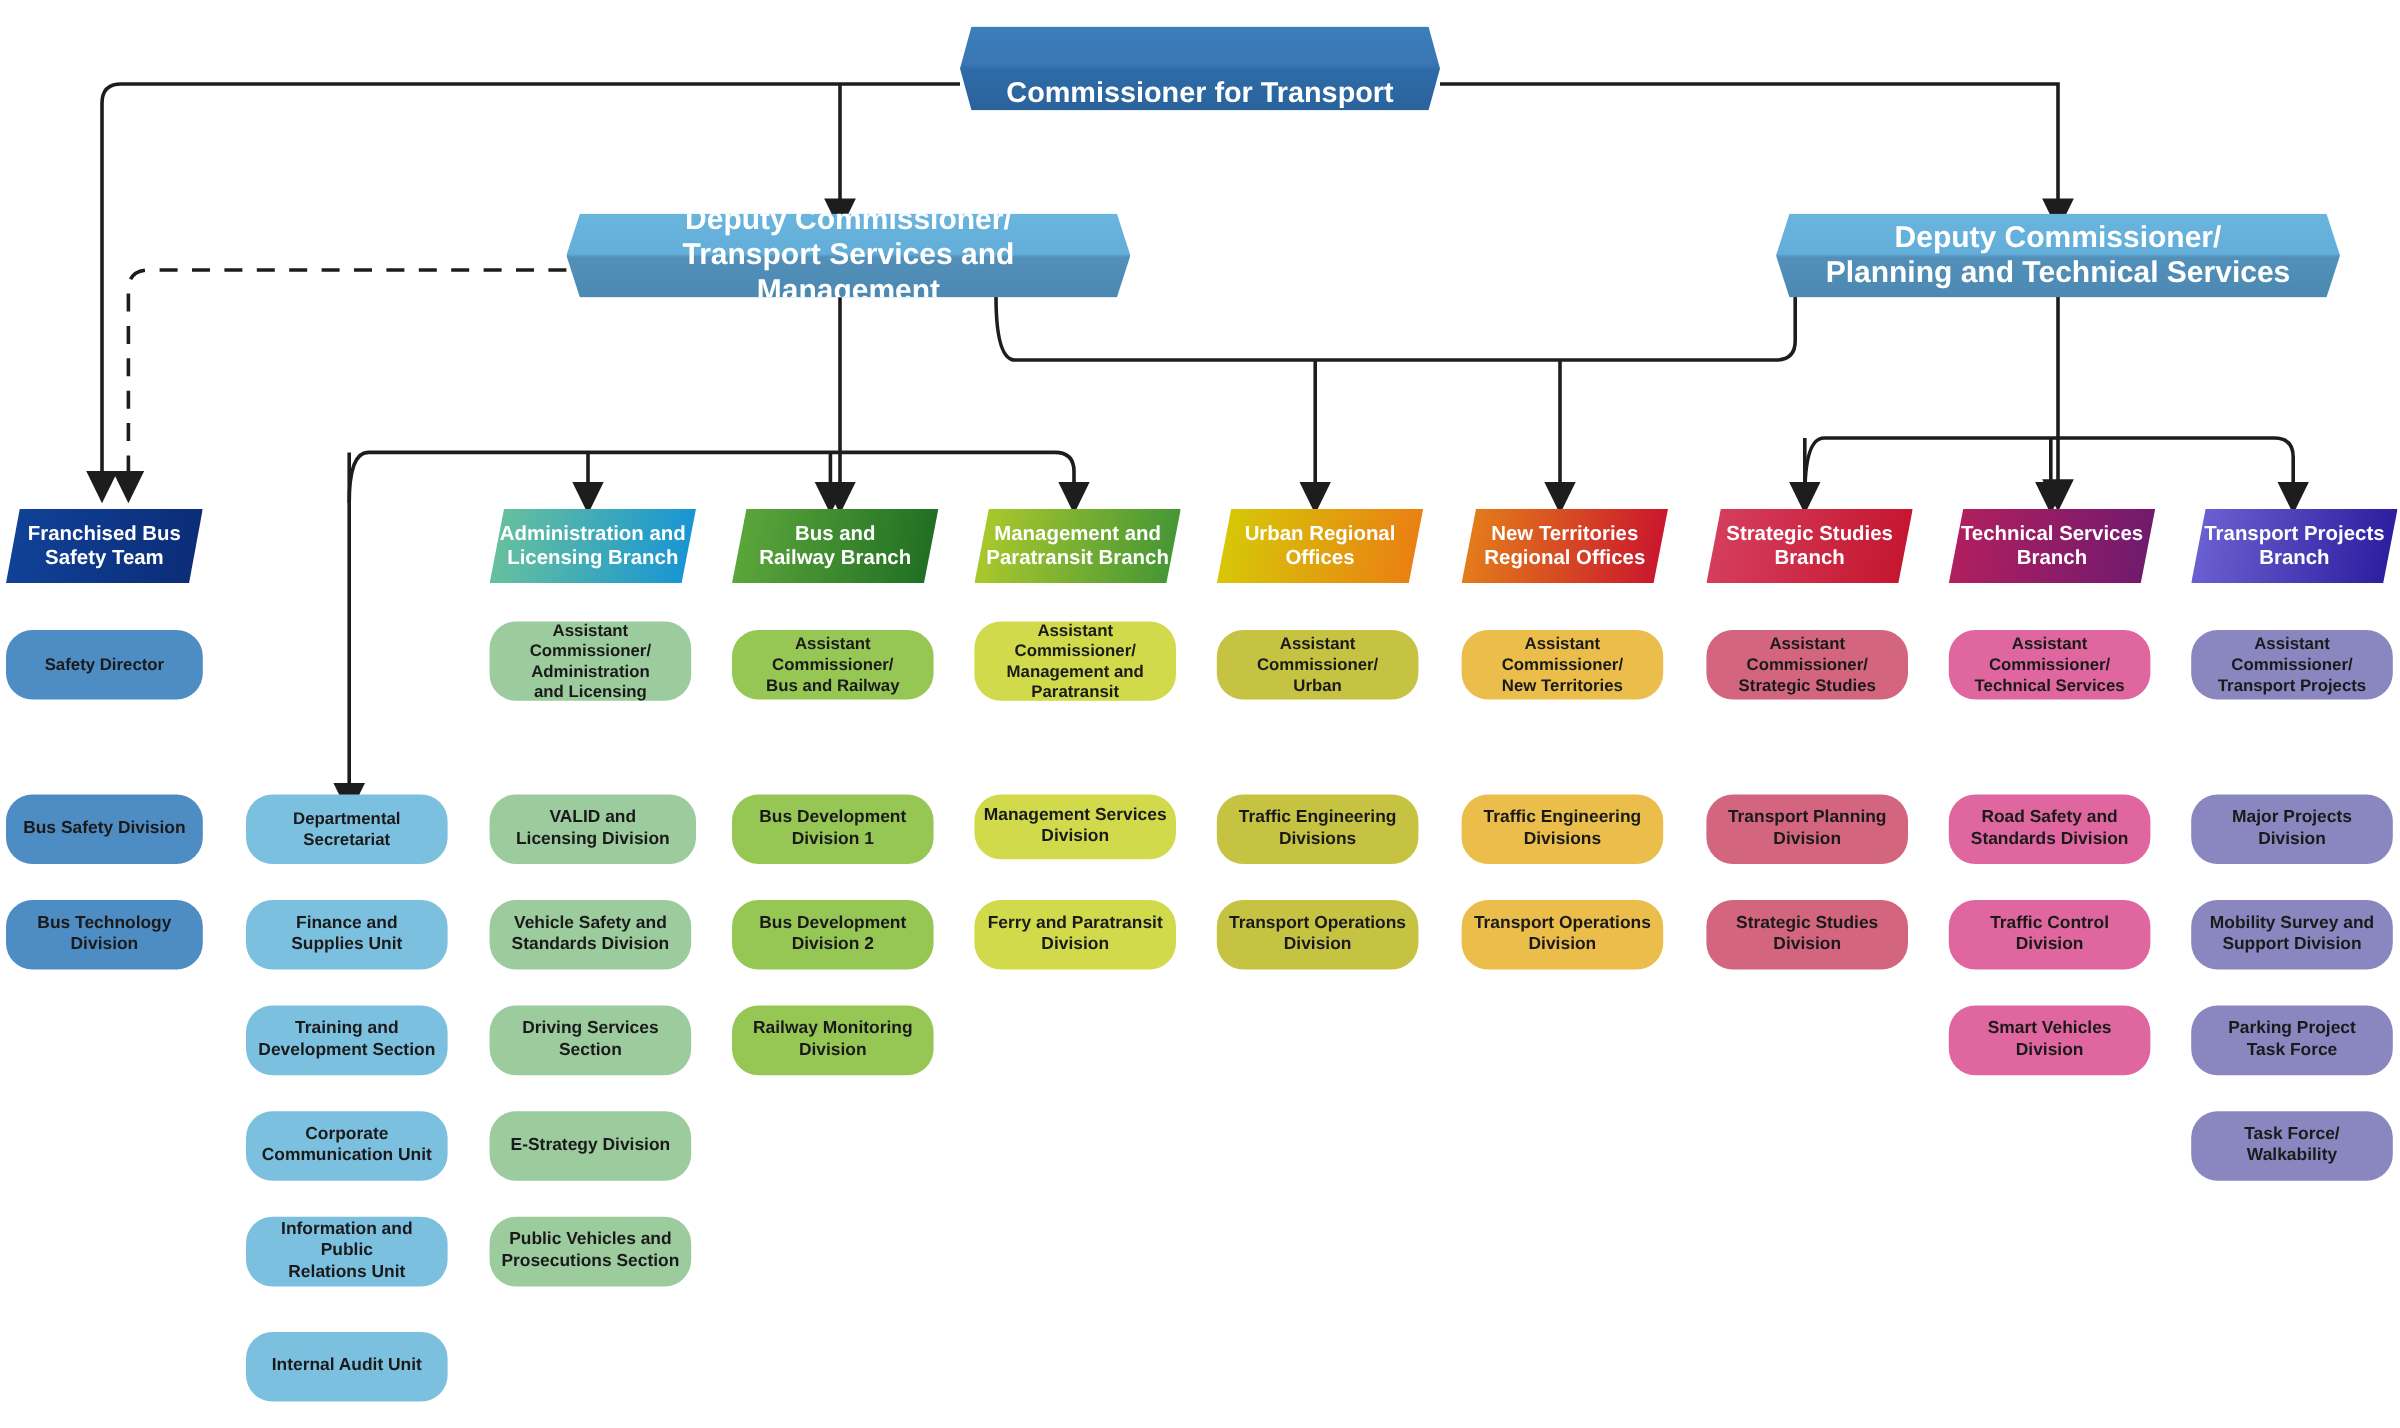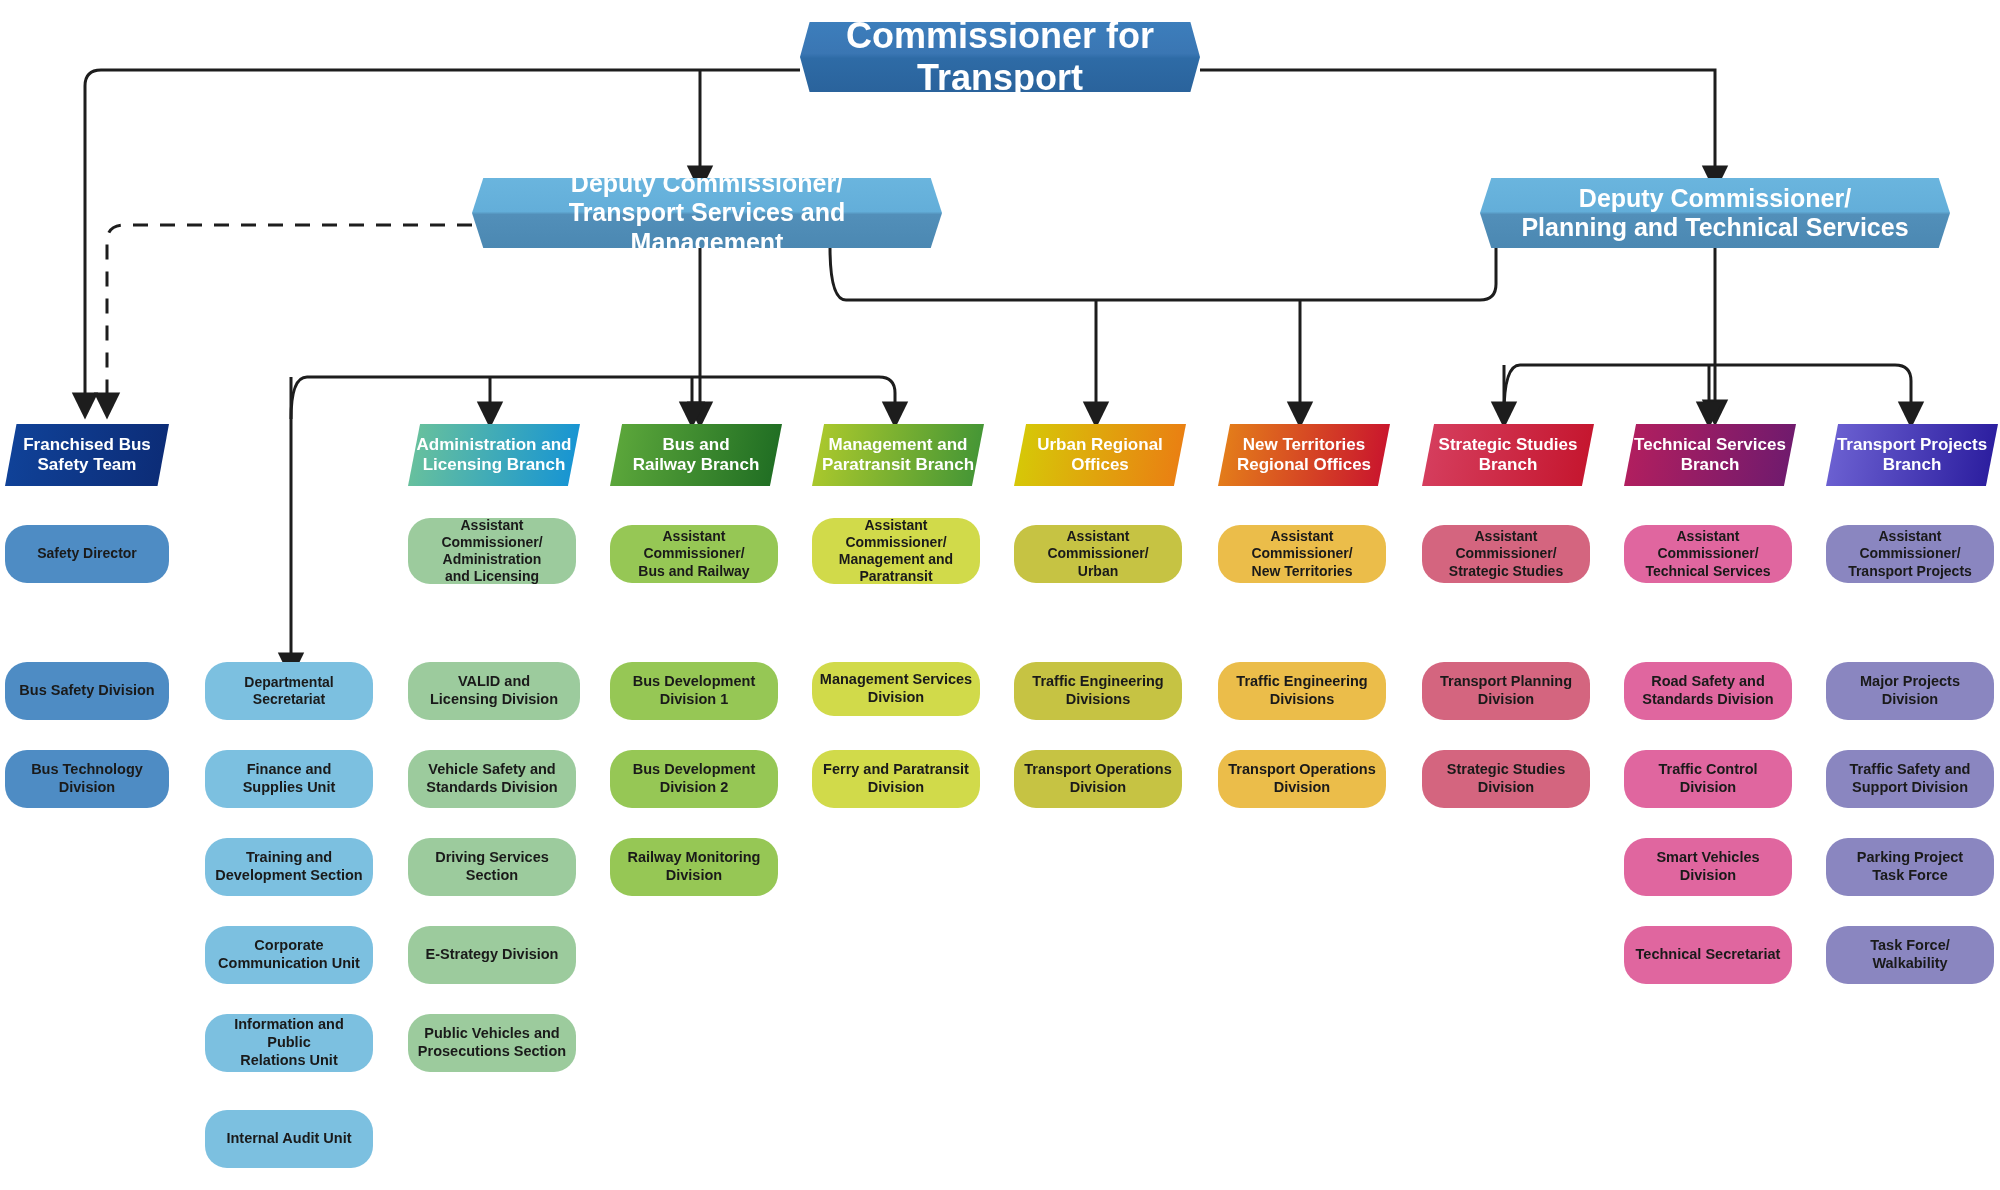--- a/index.html
+++ b/index.html
@@ -7,21 +7,21 @@
   body{font-family:"Liberation Sans", sans-serif;}
   #stage{position:relative;width:2000px;height:1190px;background:#fff;overflow:hidden;}
   svg.wires{position:absolute;left:0;top:0;width:2000px;height:1190px;pointer-events:none;}
 
   
   .hex{position:absolute;display:flex;align-items:center;justify-content:center;
        text-align:center;color:#fff;font-weight:600;line-height:1.18;
        -webkit-clip-path:polygon(2.4% 0,97.6% 0,100% 50%,97.6% 100%,2.4% 100%,0 50%);
        clip-path:polygon(2.4% 0,97.6% 0,100% 50%,97.6% 100%,2.4% 100%,0 50%);}
   .hex .inner{position:relative;z-index:2;padding:0 26px;}
-  .hex.top{font-size:36px;}
+  .hex.top{font-size:24px;align-items:flex-end;}
   .hex.dep{font-size:25px;}
   .hex.top{background:linear-gradient(180deg,#3c7ebc 0%,#3a76b3 45%,#2e6ba6 52%,#2a639c 100%);}
   .hex.dep{background:linear-gradient(180deg,#6ab5de 0%,#63aed9 48%,#528fb9 52%,#4b88b2 100%);}
 
   
   .par{position:absolute;display:flex;align-items:center;justify-content:center;
        text-align:center;color:#fff;font-weight:600;font-size:17px;line-height:1.2;
        -webkit-clip-path:polygon(7% 0,100% 0,93% 100%,0 100%);
        clip-path:polygon(7% 0,100% 0,93% 100%,0 100%);}
   .par .inner{padding:0 8px;}
@@ -335,23 +335,20 @@
       <span>Traffic Control</span><br>
       <span>Division</span>
     </span>
   </div>
   <div class="node" style="left:1624px;top:838px;width:168px;height:58px;background:#e0669f;">
     <span class="inner">
       <span>Smart Vehicles</span><br>
       <span>Division</span>
     </span>
   </div>
-  <div class="node" style="left:1624px;top:926px;width:168px;height:58px;background:#e0669f;">
-    <span class="inner">Technical Secretariat</span>
-  </div>
 
   <div class="par" style="left:1826px;top:424px;width:172px;height:62px;background:linear-gradient(100deg,#6f64d4 0%,#281a9c 100%);">
     <span class="inner">
       <span>Transport Projects</span><br>
       <span>Branch</span>
     </span>
   </div>
   <div class="node head" style="left:1826px;top:525px;width:168px;height:58px;background:#8a86c0;">
     <span class="inner">
       <span>Assistant Commissioner/</span><br>
@@ -359,21 +356,21 @@
     </span>
   </div>
   <div class="node" style="left:1826px;top:662px;width:168px;height:58px;background:#8a86c0;">
     <span class="inner">
       <span>Major Projects</span><br>
       <span>Division</span>
     </span>
   </div>
   <div class="node" style="left:1826px;top:750px;width:168px;height:58px;background:#8a86c0;">
     <span class="inner">
-      <span>Traffic Safety and</span><br>
+      <span>Mobility Survey and</span><br>
       <span>Support Division</span>
     </span>
   </div>
   <div class="node" style="left:1826px;top:838px;width:168px;height:58px;background:#8a86c0;">
     <span class="inner">
       <span>Parking Project</span><br>
       <span>Task Force</span>
     </span>
   </div>
   <div class="node" style="left:1826px;top:926px;width:168px;height:58px;background:#8a86c0;">

